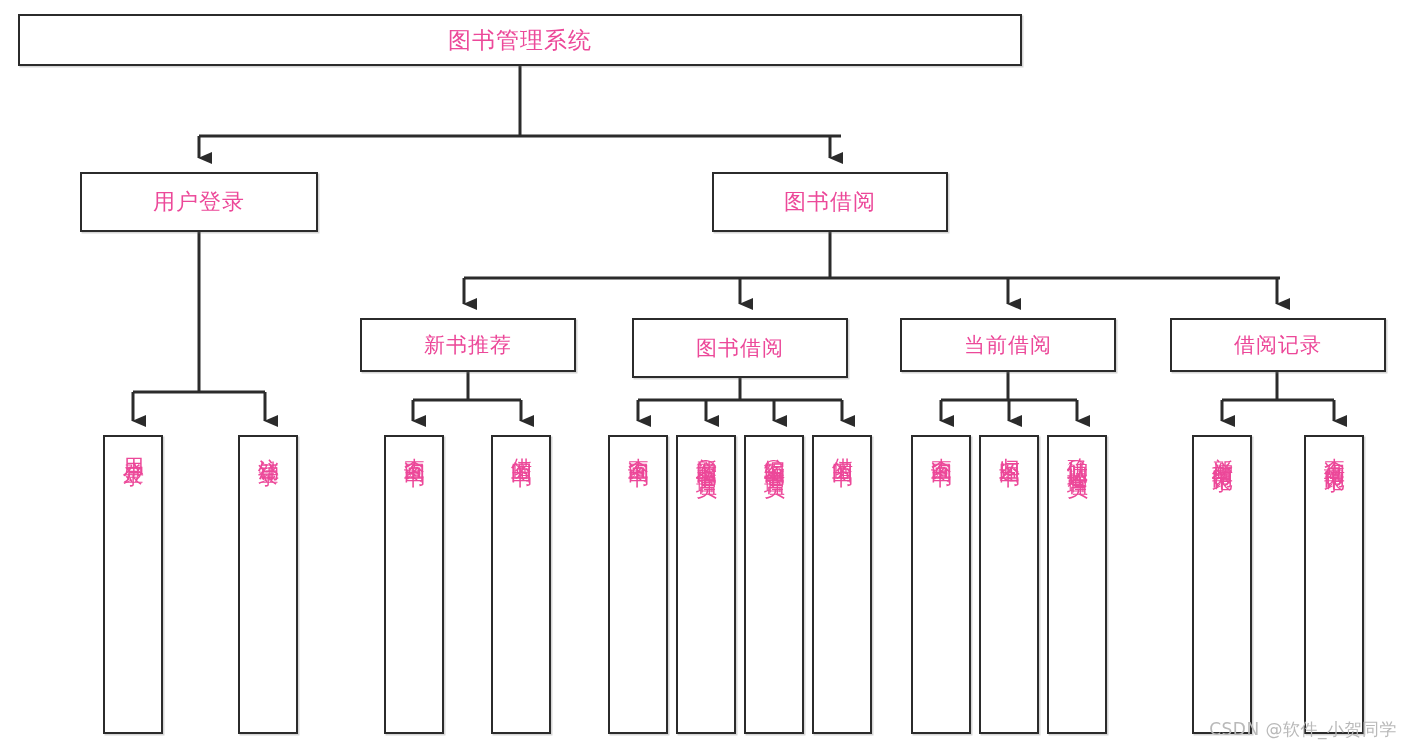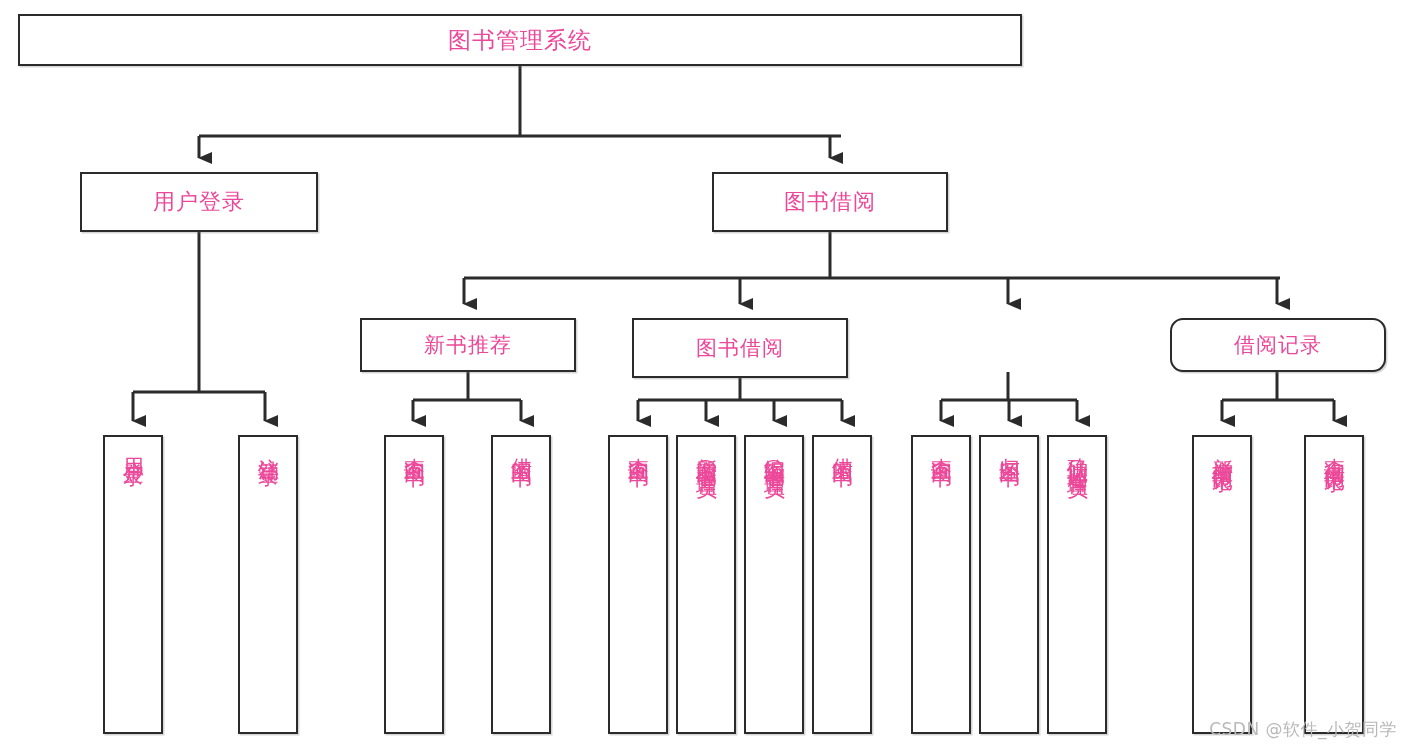--- a/index.html
+++ b/index.html
@@ -142,22 +142,25 @@
   </div>
 
   <div class="node lvl3" style="left:360px; top:318px; width:216px; height:54px;">
     <span class="htext">新书推荐</span>
   </div>
 
   <div class="node lvl3" style="left:632px; top:318px; width:216px; height:60px;">
     <span class="htext">图书借阅</span>
   </div>
 
-
-  <div class="node lvl3" style="left:1170px; top:318px; width:216px; height:54px;border-radius:13px;">
+  <div class="node lvl3" style="left:900px; top:318px; width:216px; height:54px;">
+    <span class="htext">当前借阅</span>
+  </div>
+
+  <div class="node lvl3" style="left:1170px; top:318px; width:216px; height:54px;">
     <span class="htext">借阅记录</span>
   </div>
 
   <div class="node leaf" style="left:103px; top:435px; width:60px; height:299px;">
     <span class="vtext">用户登录</span>
   </div>
 
   <div class="node leaf" style="left:238px; top:435px; width:60px; height:299px;">
     <span class="vtext">注销登录</span>
   </div>

